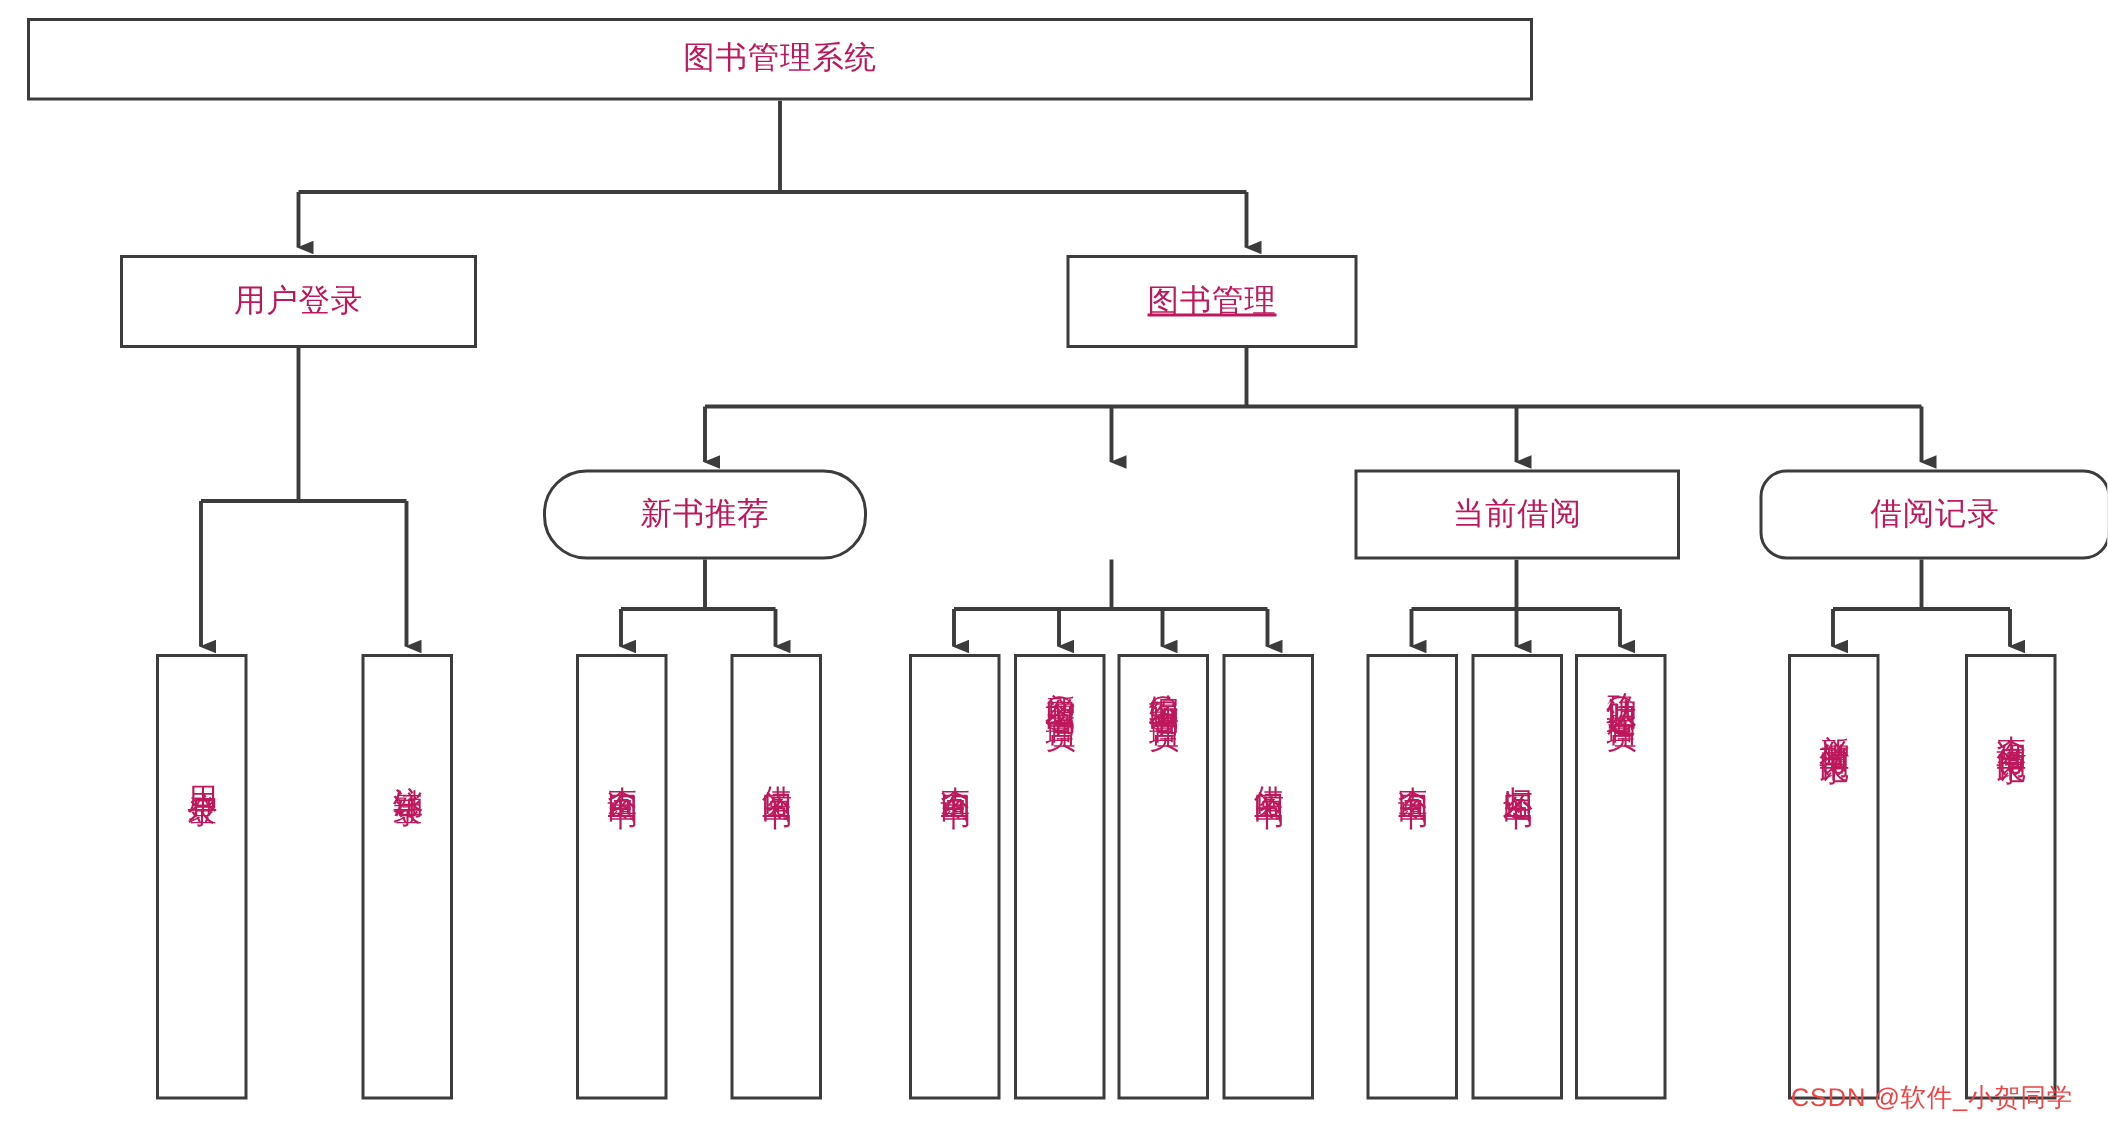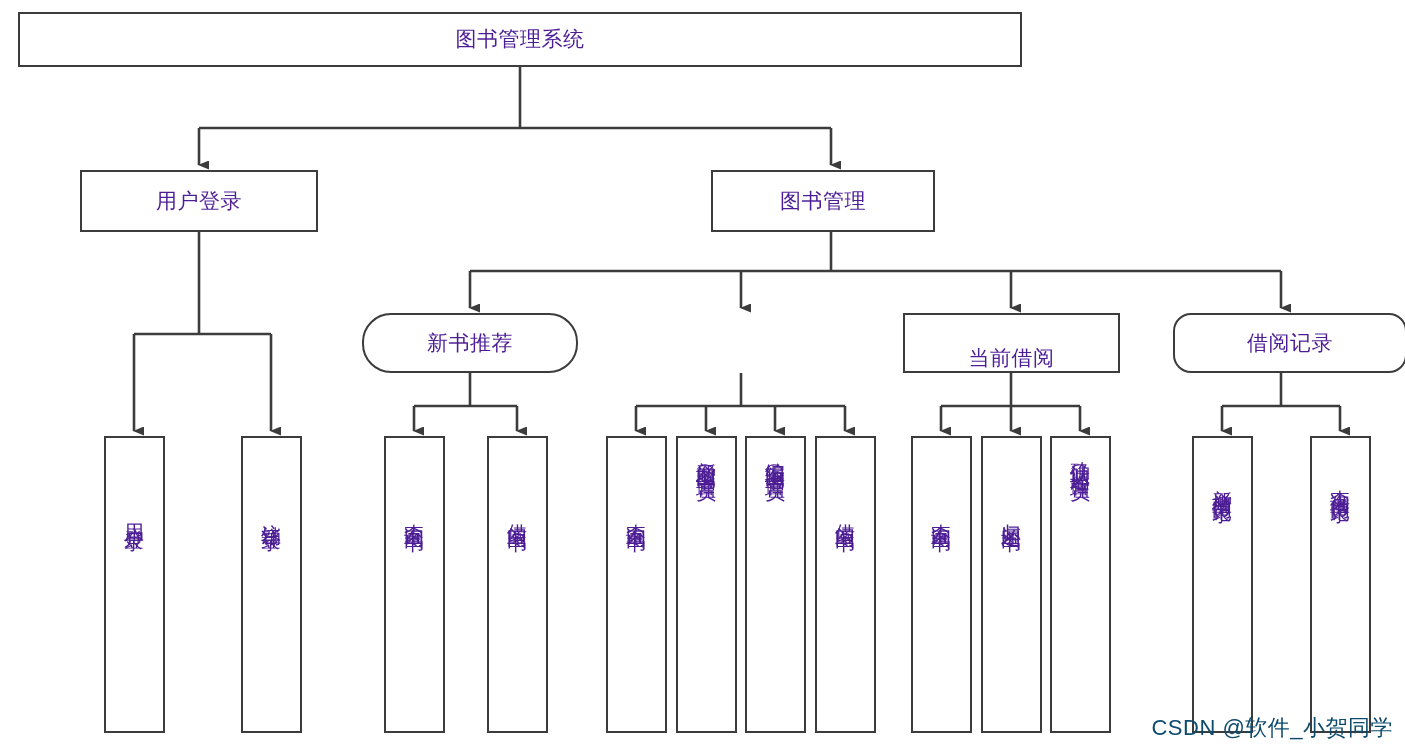--- a/index.html
+++ b/index.html
@@ -25,21 +25,21 @@
     height: 747px;
   }
   .node-box {
     position: absolute;
     box-sizing: border-box;
     border: 2px solid #3c3c3c;
     background: #ffffff;
     display: flex;
     align-items: center;
     justify-content: center;
-    color: #4c1d95;
+    color: #be185d;
   }
   .node-label {
     font-size: 21px;
     line-height: 1.25;
     letter-spacing: 0.5px;
     white-space: nowrap;
     text-align: center;
   }
   .node-box.vertical {
     align-items: flex-start;
@@ -49,24 +49,24 @@
   .node-box.vertical .node-label {
     writing-mode: vertical-rl;
     text-orientation: upright;
     white-space: normal;
     font-size: 20px;
     letter-spacing: 3px;
     line-height: 1.1;
   }
   .watermark {
     position: absolute;
-    right: 12px;
+    right: 23px;
     bottom: 4px;
-    font-size: 22px;
-    color: #0c4a6e;
+    font-size: 17px;
+    color: #ef4444;
     letter-spacing: 0.5px;
     white-space: nowrap;
     pointer-events: none;
   }
 </style>
 </head>
 <body>
 
 <div id="canvas">
 
@@ -121,28 +121,28 @@
     </g>
   </svg>
 
   <div class="node-box" style="left:18px; top:12px; width:1004px; height:55px;">
     <span class="node-label">图书管理系统</span>
   </div>
 
   <div class="node-box" style="left:80px; top:170px; width:238px; height:62px;">
     <span class="node-label">用户登录</span>
   </div>
-  <div class="node-box" style="left:711px; top:170px; width:224px; height:62px;">
+  <div class="node-box" style="left:711px; top:170px; width:194px; height:62px;text-decoration:underline;">
     <span class="node-label">图书管理</span>
   </div>
 
   <div class="node-box" style="left:362px; top:313px; width:216px; height:60px;border-radius:29px;">
     <span class="node-label">新书推荐</span>
   </div>
-  <div class="node-box" style="left:903px; top:313px; width:217px; height:60px;align-items:flex-end;">
+  <div class="node-box" style="left:903px; top:313px; width:217px; height:60px;">
     <span class="node-label">当前借阅</span>
   </div>
   <div class="node-box" style="left:1173px; top:313px; width:234px; height:60px;border-radius:18px;">
     <span class="node-label">借阅记录</span>
   </div>
 
   <div class="node-box vertical" style="left:104px; top:436px; width:61px; height:297px; padding-top:70px;">
     <span class="node-label">用户登录</span>
   </div>
   <div class="node-box vertical" style="left:241px; top:436px; width:61px; height:297px; padding-top:70px;">

